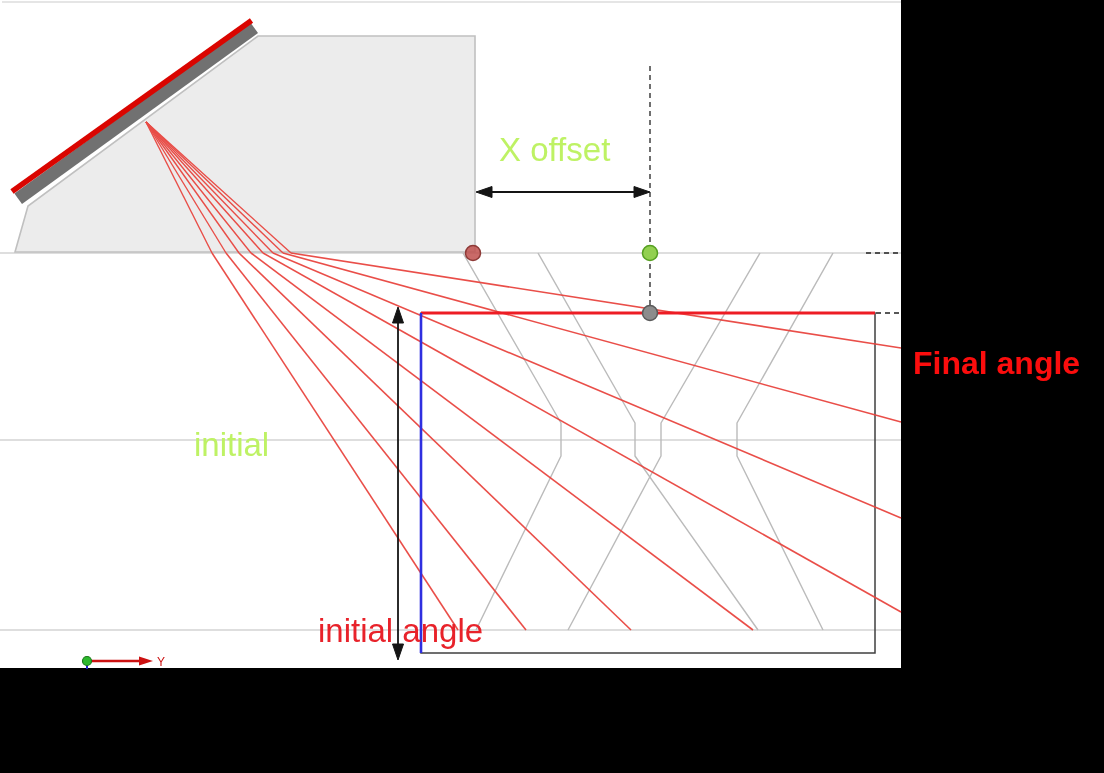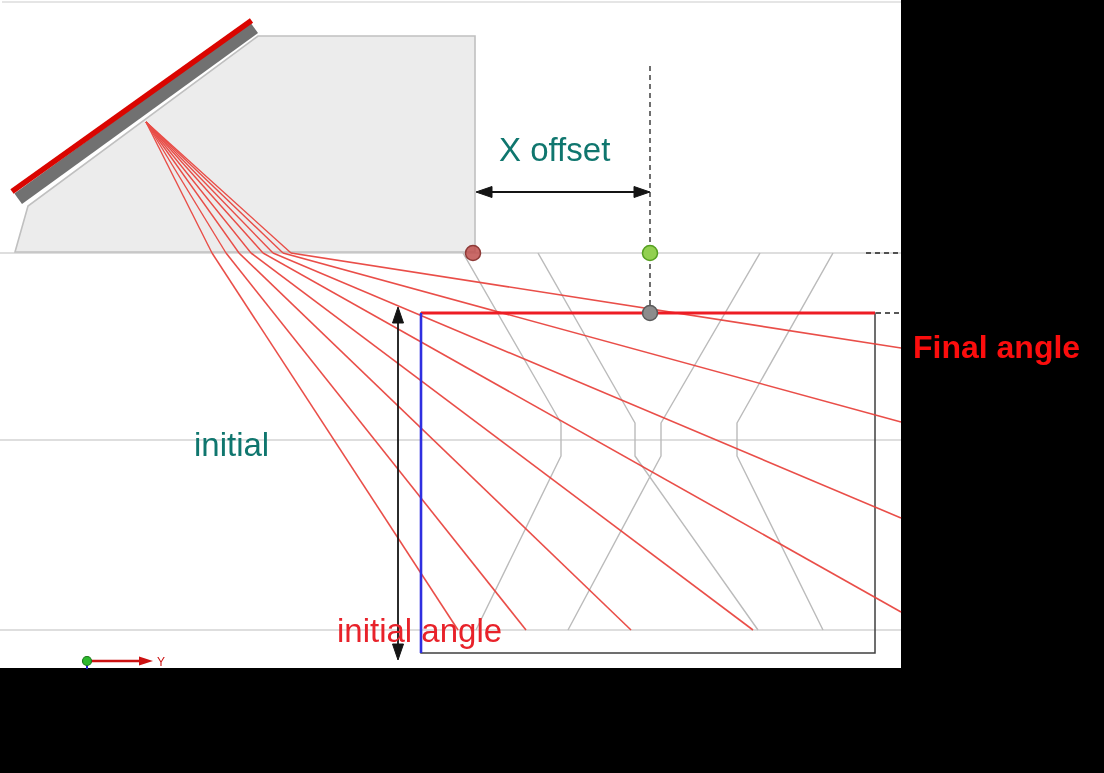--- a/index.html
+++ b/index.html
@@ -18,21 +18,21 @@
   svg.overlay{
     position:absolute;left:0;top:0;
     pointer-events:none;
   }
   .lbl{
     position:absolute;
     white-space:nowrap;
     line-height:1.05;
     user-select:none;
   }
-  .lbl-black{color:#0f766e;font-size:33px;}
+  .lbl-black{color:#bef264;font-size:33px;}
   .lbl-red{color:#e8222a;font-size:33px;}
   .lbl-final{color:#fb0d0d;font-size:32px;font-weight:bold;}
 </style>
 </head>
 <body>
 
 <div class="stage">
 
   <div class="canvas">
 
@@ -114,17 +114,17 @@
         <circle cx="87" cy="661" r="4.5" fill="#2db82d" stroke="#1a7a1a" stroke-width="1.2"></circle>
         <text x="157" y="666" font-size="12" fill="#cc1111" font-family="Liberation Sans, sans-serif">Y</text>
       </g>
     </svg>
   </div>
 
   <div class="lbl lbl-black" style="left:499px;top:133px;">X offset</div>
 
   <div class="lbl lbl-black" style="left:194px;top:428px;">initial</div>
 
-  <div class="lbl lbl-red" style="left:337px;top:614px;">initial angle</div>
+  <div class="lbl lbl-red" style="left:318px;top:614px;">initial angle</div>
 
-  <div class="lbl lbl-final" style="left:913px;top:331px;">Final angle</div>
+  <div class="lbl lbl-final" style="left:913px;top:347px;">Final angle</div>
 
 </div>
 
 </body></html>

